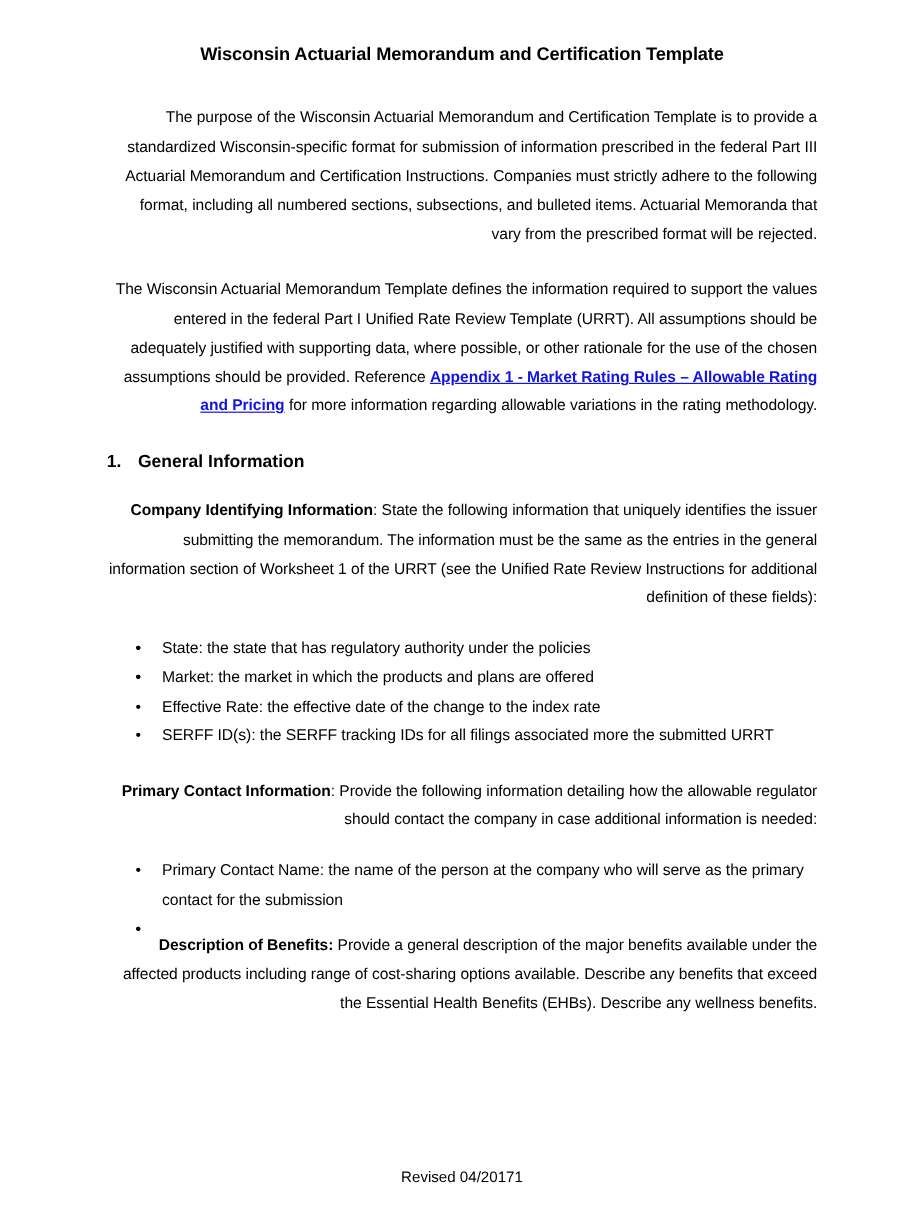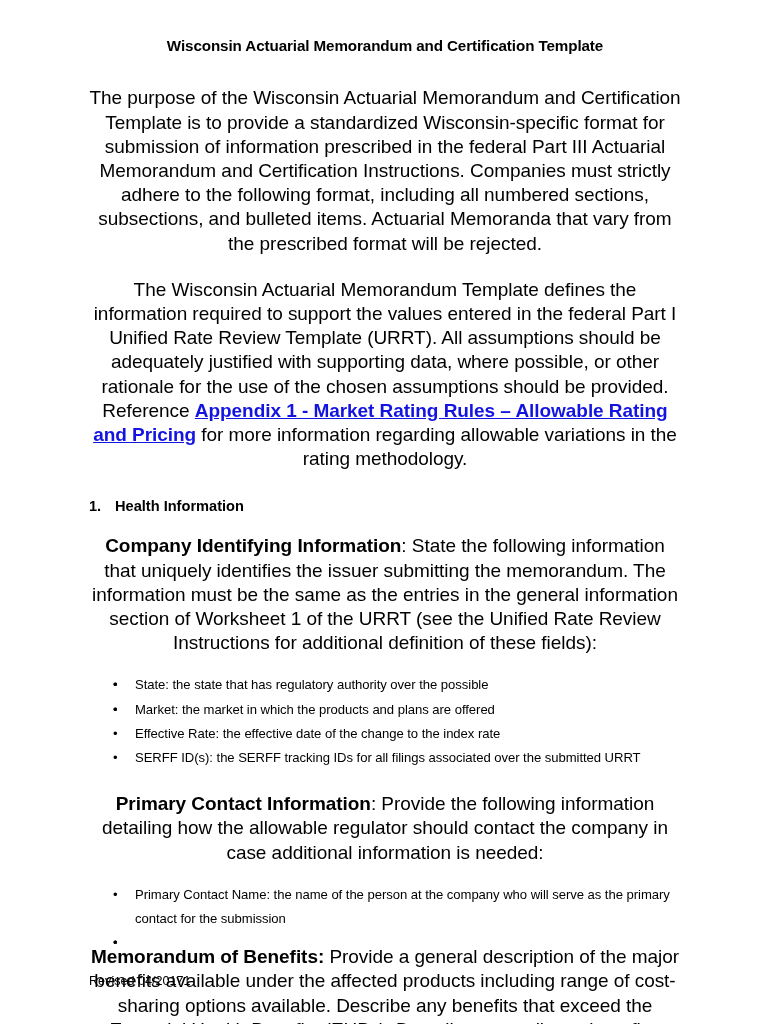--- a/index.html
+++ b/index.html
@@ -31,24 +31,24 @@
   }
   .doc-title {
     font-size: 15.2px;
     font-weight: bold;
     text-align: center;
     line-height: 1.34;
     margin: 0 0 0 0;
     letter-spacing: -0.1px;
   }
   p.body-text {
-    font-size: 19px;
+    font-size: 13px;
     line-height: 24.2px;
     margin: 0;
-    text-align: center;
+    text-align: right;
     letter-spacing: -0.05px;
   }
   .gap-22 { height: 22px; }
   .gap-26 { height: 26px; }
   .gap-18 { height: 18px; }
   .gap-14 { height: 14px; }
   .gap-30 { height: 30px; }
 
   .section-heading {
     font-size: 14.6px;
@@ -88,21 +88,21 @@
     font-size: 13.1px;
     line-height: 24.2px;
   }
 
   .footer {
     position: absolute;
     left: 89px;
     top: 974px;
     width: 592px;
     display: flex;
-    justify-content: flex-start;
+    justify-content: center;
     align-items: baseline;
     font-size: 12.6px;
     line-height: 1.2;
   }
 </style>
 </head>
 <body>
 
 <div class="page">
 
@@ -115,53 +115,53 @@
     <p class="body-text">The purpose of the Wisconsin Actuarial Memorandum and Certification Template is to provide a standardized Wisconsin-specific format for submission of information prescribed in the federal Part III Actuarial Memorandum and Certification Instructions. Companies must strictly adhere to the following format, including all numbered sections, subsections, and bulleted items. Actuarial Memoranda that vary from the prescribed format will be rejected.</p>
 
     <div class="gap-22"></div>
 
     <p class="body-text"><span>The Wisconsin Actuarial Memorandum Template defines the information required to support the values entered in the federal Part I Unified Rate Review Template (URRT). All assumptions should be adequately justified with supporting data, where possible, or other rationale for the use of the chosen assumptions should be provided. Reference </span><a class="doclink" href="#">Appendix 1 - Market Rating Rules – Allowable Rating and Pricing</a><span> for more information regarding allowable variations in the rating methodology.</span></p>
 
     <div class="gap-26"></div>
 
     <div class="section-heading">
       <span class="num">1.</span>
-      <span>Health Information</span>
+      <span>General Information</span>
     </div>
 
     <div class="gap-18"></div>
 
     <p class="body-text"><span class="lead-bold">Company Identifying Information</span><span class="lead-bold-sep">:</span><span> State the following information that uniquely identifies the issuer submitting the memorandum. The information must be the same as the entries in the general information section of Worksheet 1 of the URRT (see the Unified Rate Review Instructions for additional definition of these fields):</span></p>
 
     <div class="gap-18"></div>
 
     <ul class="bullets">
       <li><span class="bullet-dot">•</span></li>
-      <li><span class="bullet-dot">•</span><span>State: the state that has regulatory authority over the possible</span></li>
+      <li><span class="bullet-dot">•</span><span>State: the state that has regulatory authority under the policies</span></li>
       <li><span class="bullet-dot">•</span></li>
       <li><span class="bullet-dot">•</span><span>Market: the market in which the products and plans are offered</span></li>
       <li><span class="bullet-dot">•</span><span>Effective Rate: the effective date of the change to the index rate</span></li>
-      <li><span class="bullet-dot">•</span><span>SERFF ID(s): the SERFF tracking IDs for all filings associated over the submitted URRT</span></li>
+      <li><span class="bullet-dot">•</span><span>SERFF ID(s): the SERFF tracking IDs for all filings associated more the submitted URRT</span></li>
     </ul>
 
     <div class="gap-22"></div>
 
     <p class="body-text"><span class="lead-bold">Primary Contact Information</span><span>:</span><span> Provide the following information detailing how the allowable regulator should contact the company in case additional information is needed:</span></p>
 
     <div class="gap-18"></div>
 
     <ul class="bullets">
       <li><span class="bullet-dot">•</span><span>Primary Contact Name: the name of the person at the company who will serve as the primary contact for the submission</span></li>
       <li><span class="bullet-dot">•</span></li>
       <li><span class="bullet-dot">•</span></li>
     </ul>
 
     <div class="gap-14"></div>
 
-    <p class="body-text"><span class="lead-bold">Memorandum of Benefits:</span><span></span><span> Provide a general description of the major benefits available under the affected products including range of cost-sharing options available. Describe any benefits that exceed the Essential Health Benefits (EHBs). Describe any wellness benefits.</span></p>
+    <p class="body-text"><span class="lead-bold">Description of Benefits:</span><span></span><span> Provide a general description of the major benefits available under the affected products including range of cost-sharing options available. Describe any benefits that exceed the Essential Health Benefits (EHBs). Describe any wellness benefits.</span></p>
 
   </div>
 
   <div class="footer">
     <span>Revised 04/2017</span>
     <span>1</span>
   </div>
 
 </div>
 

